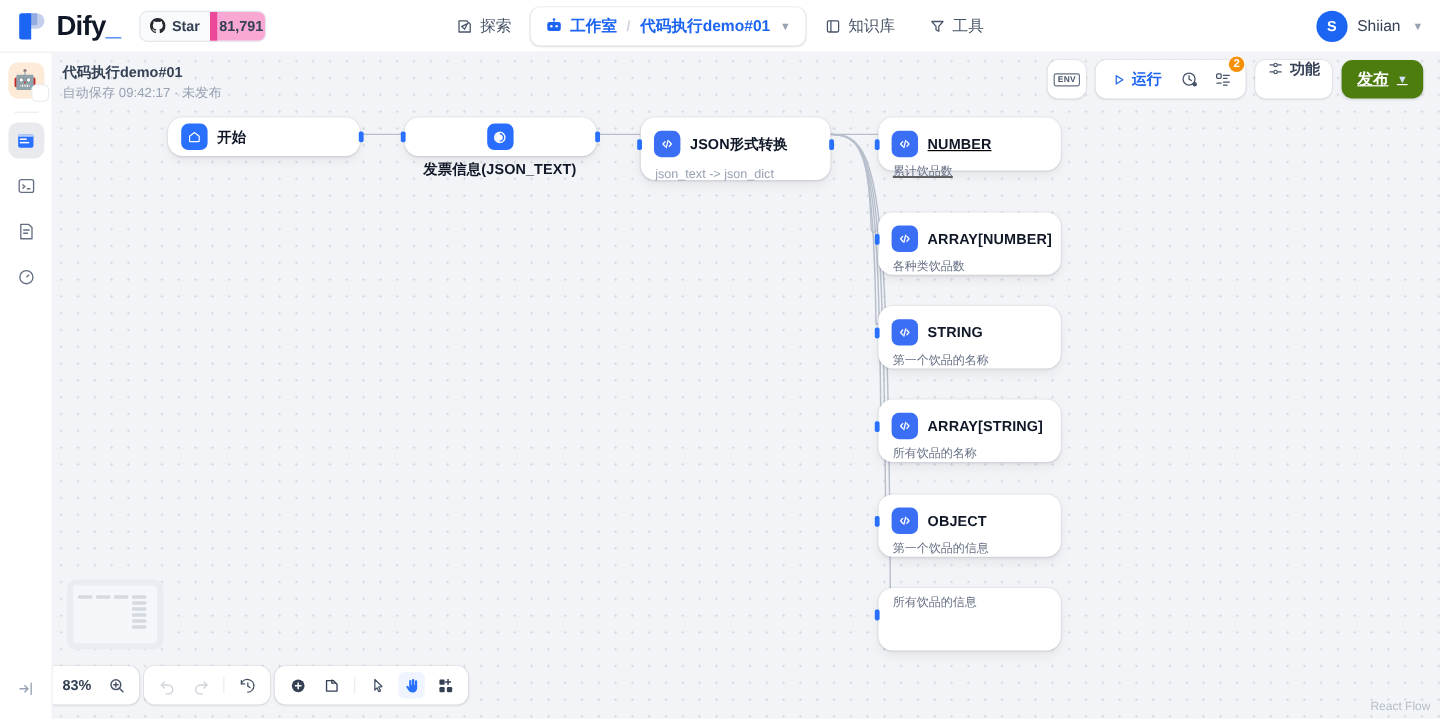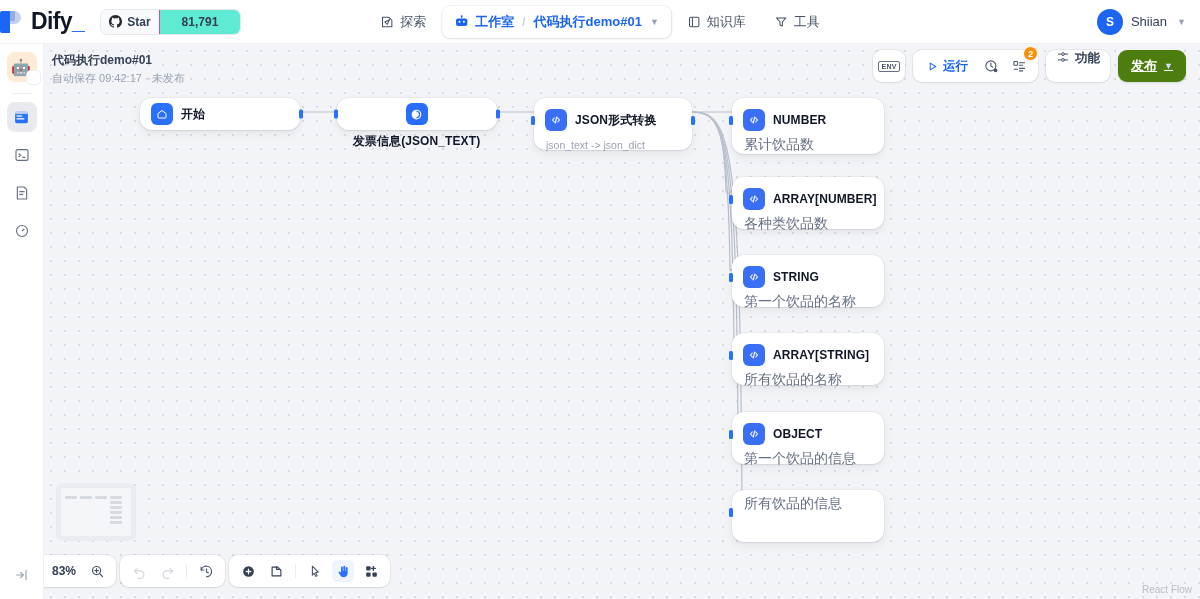--- a/index.html
+++ b/index.html
@@ -9,21 +9,21 @@
     background: #f2f4f7; overflow: hidden;
   }
   .app { position: relative; width: 1200px; height: 599px; background: #ffffff; }
 
   
   .header {
     position: absolute; top: 0; left: 0; width: 1200px; height: 44px;
     background: #ffffff; display: flex; align-items: center;
     border-bottom: 1px solid #eef0f3; z-index: 40;
   }
-  .brand { display: flex; align-items: center; gap: 9px; }
+  .brand { display: flex; align-items: center; gap: 9px; padding-left: 16px; }
   .logo-mark { position: relative; width: 22px; height: 26px; }
   .logo-mark .lm-a {
     position: absolute; left: 0; top: 2px; width: 10px; height: 22px;
     background: #1c64f2; border-radius: 2px 0 0 2px;
   }
   .logo-mark .lm-b {
     position: absolute; left: 6px; top: 2px; width: 15px; height: 13px;
     background: #b8c7e8; border-radius: 0 7px 7px 0; opacity: .85;
   }
   .logo-mark .lm-c {
@@ -38,23 +38,23 @@
   .star-pill {
     display: flex; align-items: center; margin-left: 16px;
     border: 1px solid #e4e7ec; border-radius: 7px; height: 26px;
     background: #f9fafb; overflow: hidden;
   }
   .star-pill .sp-left {
     display: flex; align-items: center; gap: 5px; padding: 0 8px 0 8px;
     font-size: 12px; font-weight: 600; color: #344054; height: 100%;
   }
   .star-pill .sp-count {
-    padding: 0 22px; font-size: 12px; font-weight: 600; color: #344054;
-    background: #5eead4; height: 100%; display: flex; align-items: center;
-    border-left: 1px solid #ec4899;
+    padding: 0 2px; font-size: 12px; font-weight: 600; color: #344054;
+    background: #f9a8d4; height: 100%; display: flex; align-items: center;
+    border-left: 6px solid #ec4899;
   }
 
   .nav-center {
     position: absolute; left: 50%; top: 50%; transform: translate(-50%,-50%);
     display: flex; align-items: center; gap: 4px;
   }
   .nav-item {
     display: flex; align-items: center; gap: 6px; height: 32px;
     padding: 0 12px; border-radius: 8px; font-size: 13px;
     color: #475467; font-weight: 500; cursor: pointer; white-space: nowrap;
@@ -179,21 +179,21 @@
     color: #fff; font-size: 11px; font-weight: 700;
   }
   .ico-start { background: #2970ff; }
   .ico-llm  { background: #296dff; }
   .ico-code { background: #3a6ff5; }
   .node-title { font-size: 12px; font-weight: 700; color: #101828; letter-spacing: .1px; }
   .node-sub {
     font-size: 10.5px; color: #98a2b3; padding: 7px 12px 10px 12px; line-height: 14px;
   }
   .node-desc {
-    font-size: 14px; color: #667085; padding: 6px 12px 11px 12px; line-height: 14px;
+    font-size: 10px; color: #667085; padding: 6px 12px 11px 12px; line-height: 14px;
   }
   .handle {
     position: absolute; width: 4px; height: 9px; background: #2970ff;
     border-radius: 1.5px; top: 50%; transform: translateY(-50%);
   }
   .handle.left { left: -3px; }
   .handle.right { right: -3px; }
   .handle.top-anchor { top: 18px; transform: none; }
 
   svg.edges { position: absolute; left: 0; top: 0; width: 1156px; height: 555px; z-index: 5; }
@@ -404,21 +404,21 @@
           <path d="M8.5 8L5 12l3.5 4M15.5 8L19 12l-3.5 4M13.5 6l-3 12"></path>
         </svg>
       </span>
       <span class="node-title">JSON形式转换</span>
     </div>
     <div class="node-sub">json_text -&gt; json_dict</div>
     <span class="handle left top-anchor"></span>
     <span class="handle right top-anchor"></span>
   </div>
 
-  <div class="node" style="left:732px; top:98px; width:152px; height:56px;">
+  <div class="node" style="left:732px; top:98px; width:152px; height:44px;text-decoration:underline;">
     <div class="node-head">
       <span class="node-ico ico-code">
         <svg width="12" height="12" viewBox="0 0 24 24" fill="none" stroke="#fff" stroke-width="2.2" stroke-linecap="round" stroke-linejoin="round">
           <path d="M8.5 8L5 12l3.5 4M15.5 8L19 12l-3.5 4M13.5 6l-3 12"></path>
         </svg>
       </span>
       <span class="node-title">NUMBER</span>
     </div>
     <div class="node-desc">累计饮品数</div>
     <span class="handle left top-anchor"></span>

